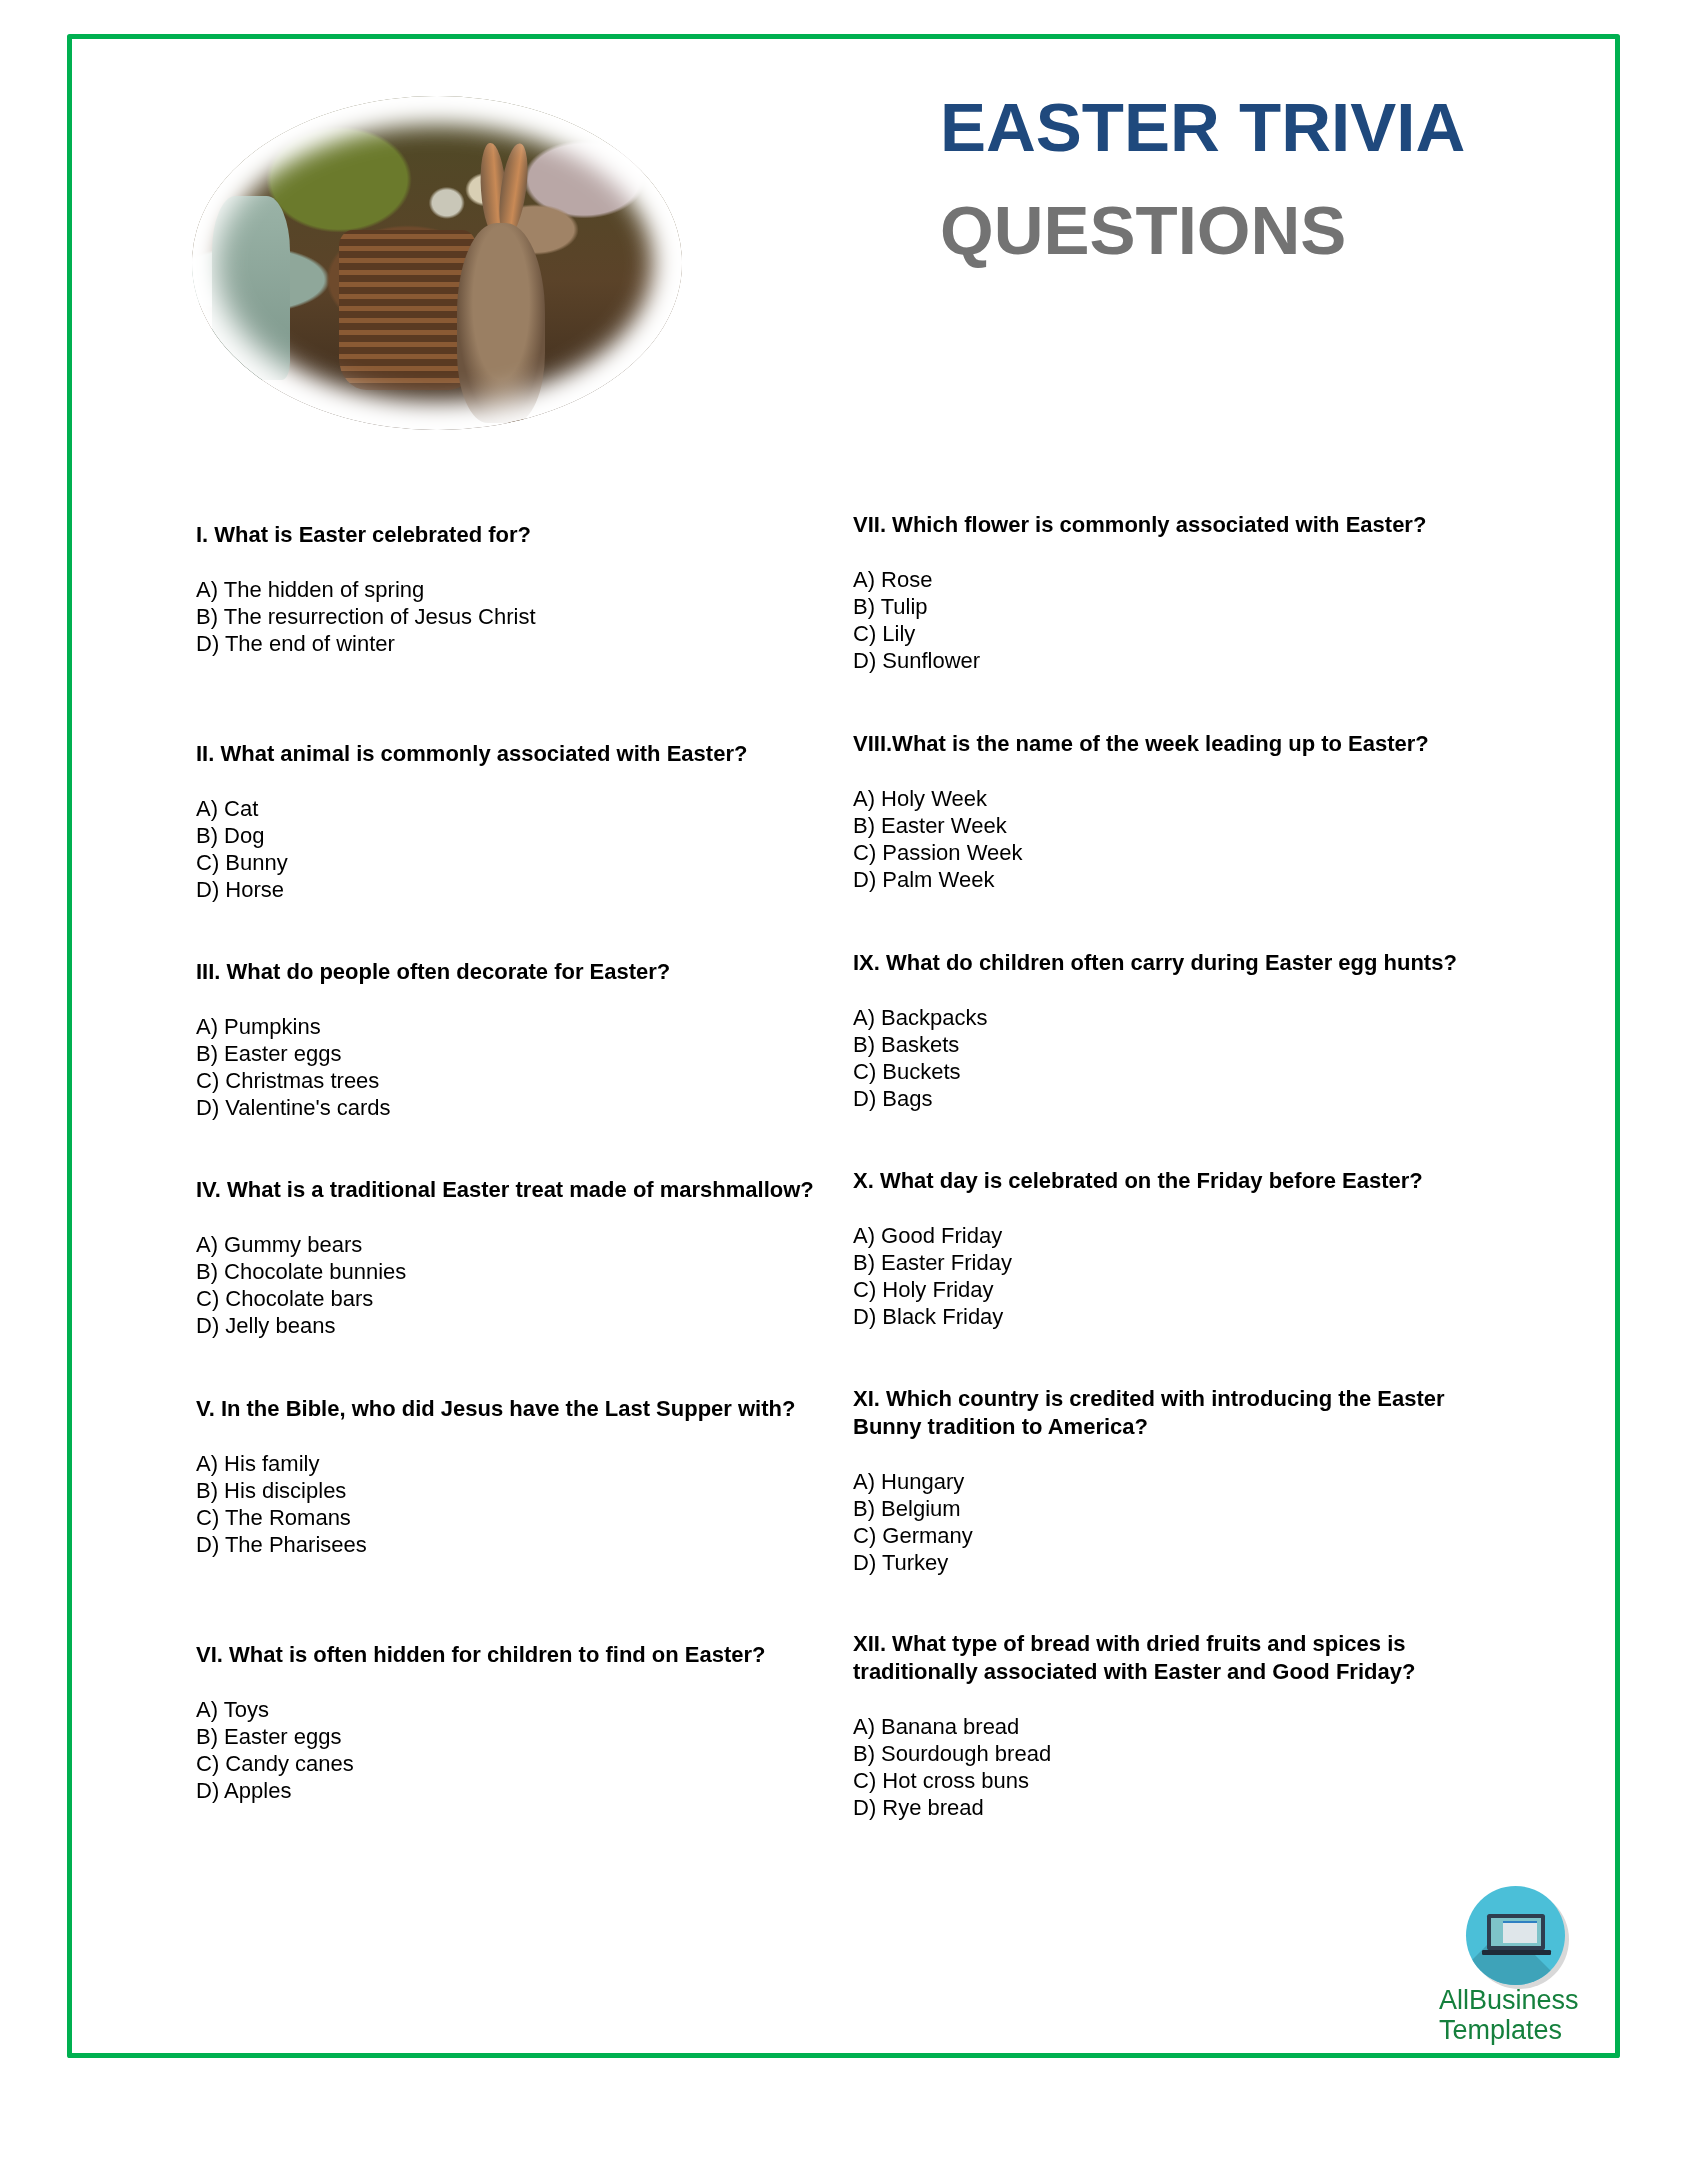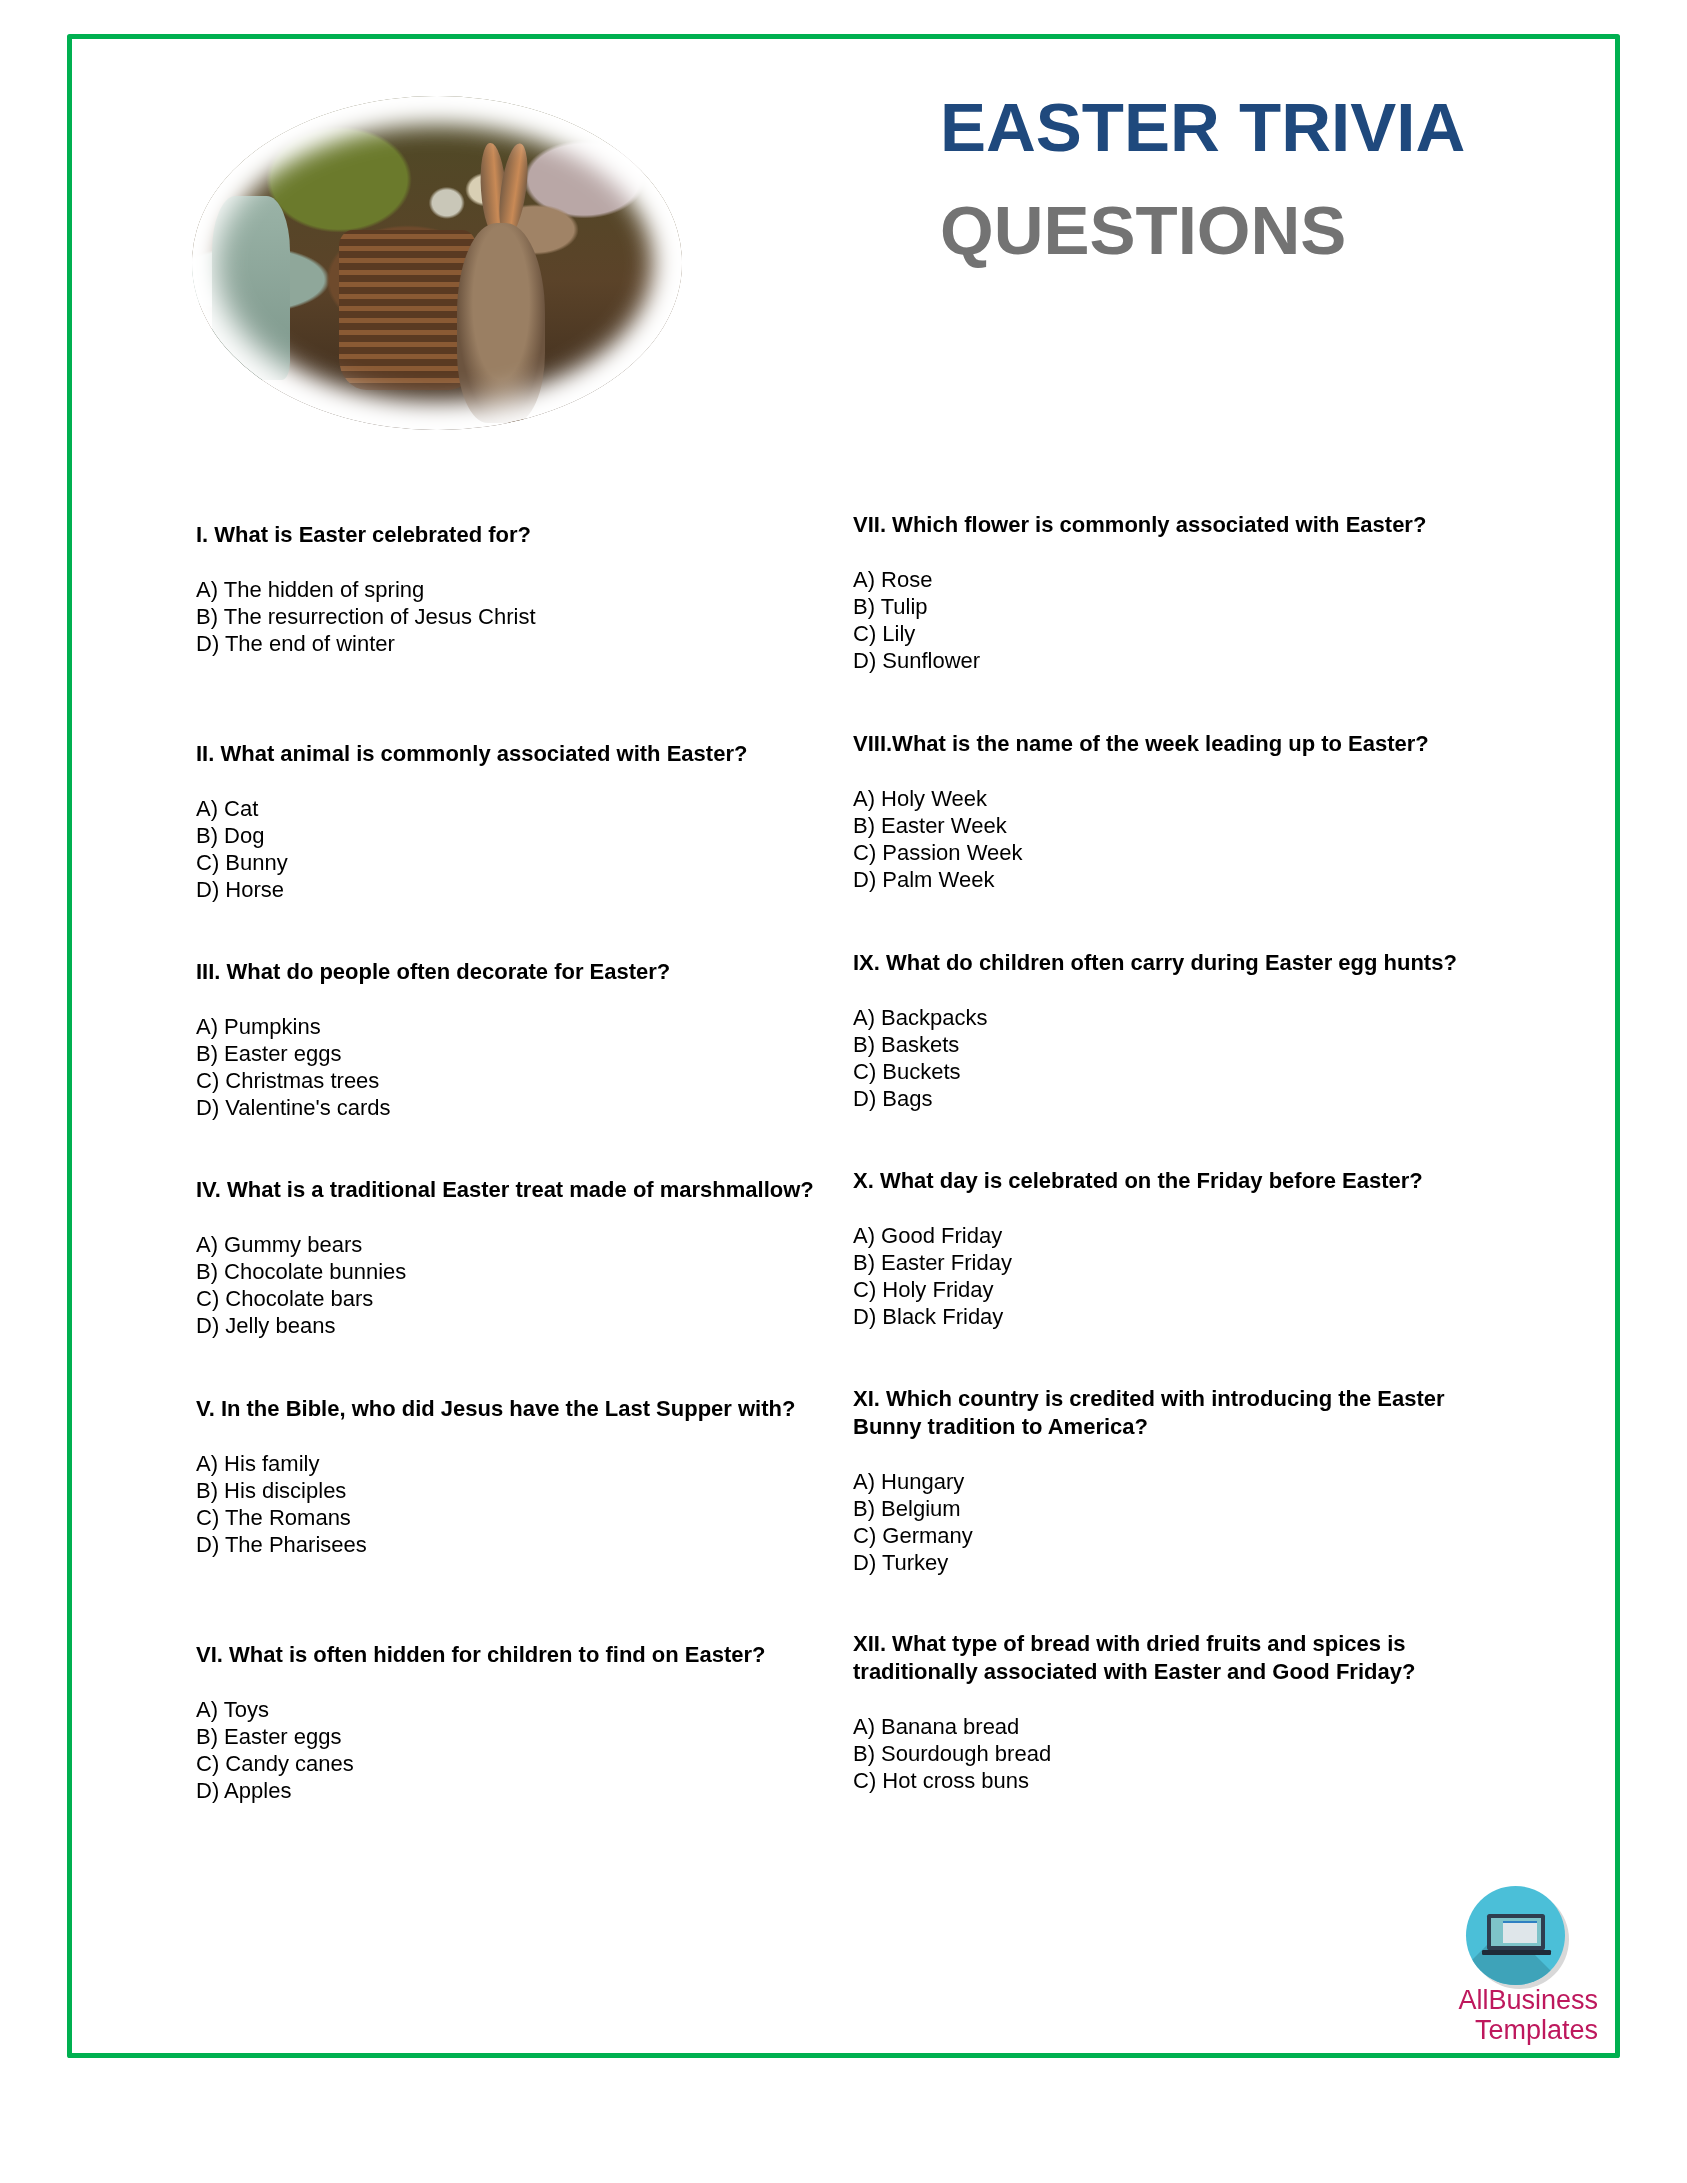--- a/index.html
+++ b/index.html
@@ -53,22 +53,22 @@
                     box-shadow: 4px 4px 0 #d8d8d8; overflow: hidden; }
     .logo .shadow { position: absolute; left: 40px; top: 40px; width: 99px; height: 99px;
                     background: #3ea3b9; transform: rotate(45deg); transform-origin: 0 0; }
     .logo .laptop { position: absolute; left: 21px; top: 28px; width: 58px; height: 36px;
                     background: #2f3d4f; border-radius: 2.6px; }
     .logo .screen { position: absolute; left: 4px; top: 4px; width: 50px; height: 28px; background: #7ec3c9; }
     .logo .doc { position: absolute; left: 12px; top: 2.6px; width: 34px; height: 22.5px; background: #dfe6ea;
                  border-top: 2.6px solid #2f80c2; box-sizing: border-box; }
     .logo .base { position: absolute; left: 16px; top: 64px; width: 69px; height: 5.3px;
                   background: #1f2b38; border-radius: 1.3px; }
-    .logo .name { position: absolute; left: 0; top: 99px; width: 159px; text-align: right;
-                  font-size: 27px; line-height: 30px; color: #be185d; font-family: "Liberation Sans", sans-serif; }
+    .logo .name { position: absolute; left: 0; top: 99px; width: 159px; text-align: left;
+                  font-size: 27px; line-height: 30px; color: #15803d; font-family: "Liberation Sans", sans-serif; }
   </style>
 </head>
 <body>
 
 <div class="frame"></div>
 
 <div class="hero">
   <div class="vase"></div>
   <div class="basket"></div>
   <div class="ear e2"></div>
@@ -158,20 +158,21 @@
     <p class="opt">A) Hungary</p>
     <p class="opt">B) Belgium</p>
     <p class="opt">C) Germany</p>
     <p class="opt">D) Turkey</p>
   </div>
   <div class="q" style="top:1630px; width:569px">
     <p class="q-text">XII. What type of bread with dried fruits and spices is traditionally associated with Easter and Good Friday?</p>
     <p class="opt">A) Banana bread</p>
     <p class="opt">B) Sourdough bread</p>
     <p class="opt">C) Hot cross buns</p>
+    <p class="opt">D) Rye bread</p>
   </div>
 </div>
 
 <div class="logo">
   <div class="circle">
     <div class="shadow"></div>
     <div class="laptop">
       <div class="screen">
         <div class="doc"></div>
       </div>

